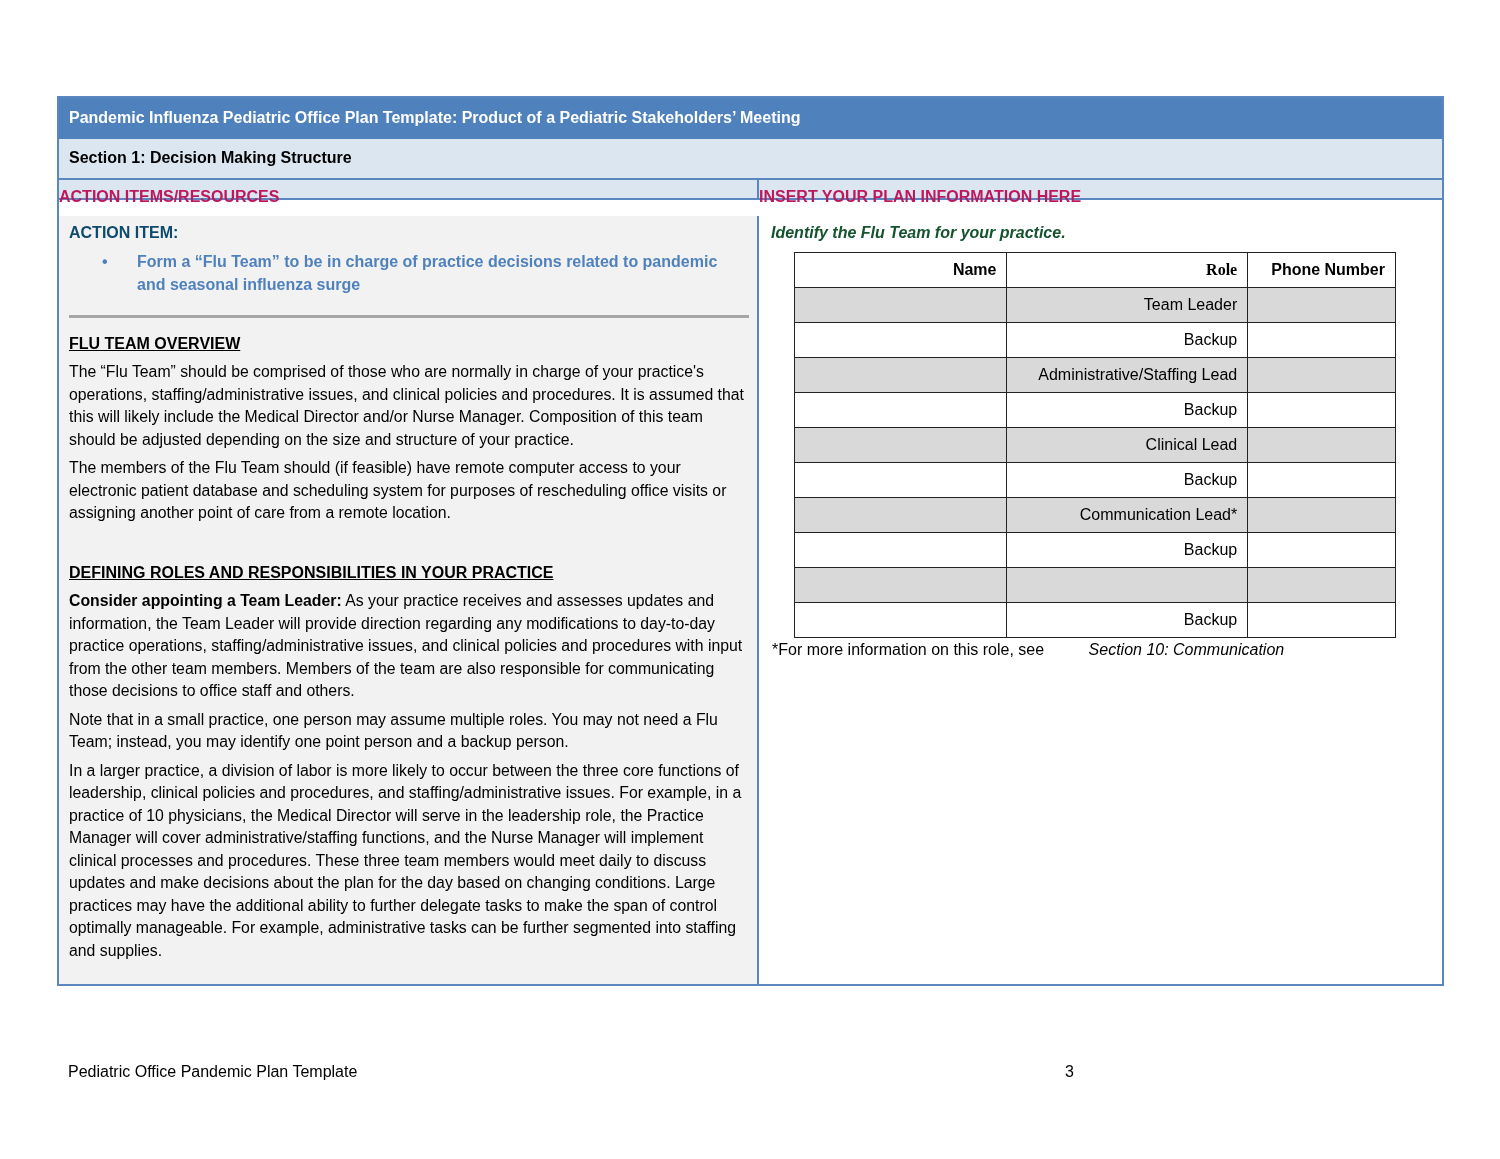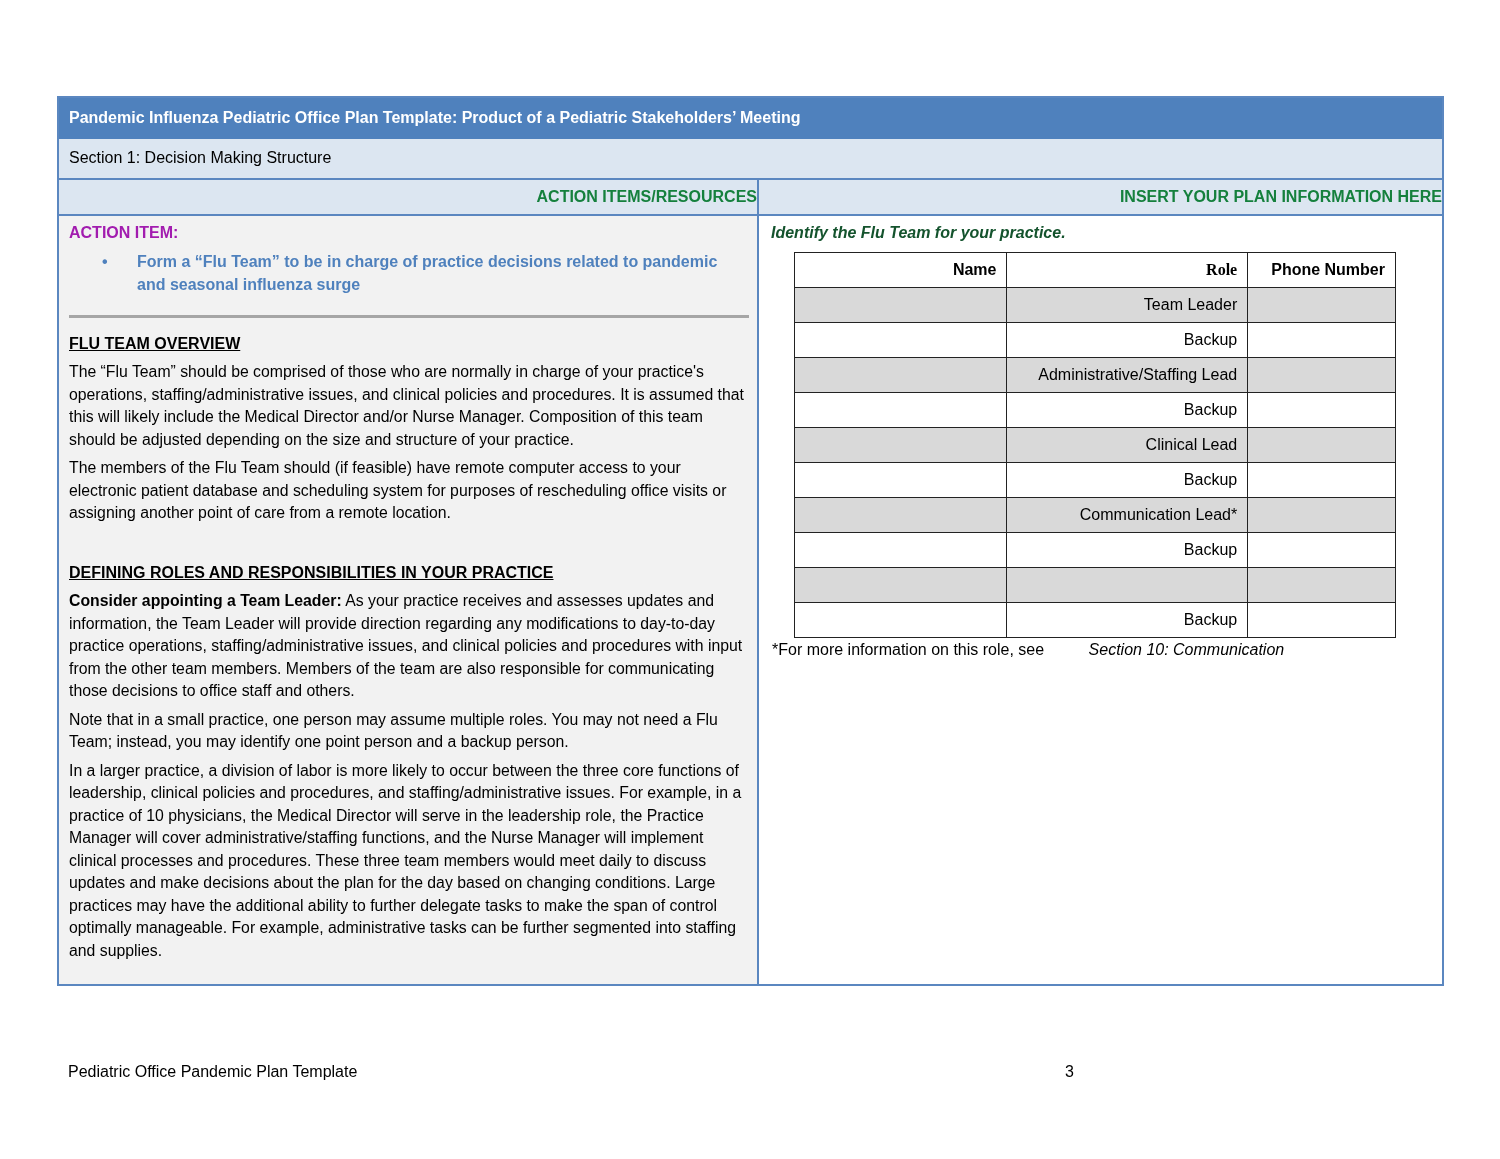--- a/index.html
+++ b/index.html
@@ -1,27 +1,27 @@
 <!DOCTYPE html>
 <html><head>
 <meta charset="utf-8">
 <style>
   * { box-sizing: border-box; margin: 0; padding: 0; }
   html, body { width: 1500px; height: 1159px; background: #ffffff; }
   body { position: relative; font-family: "Liberation Sans", sans-serif; color: #000; overflow: hidden; }
 
   .frame { position: absolute; left: 57px; top: 96px; width: 1387px; height: 890px; border: 2px solid #5B87C0; background: #fff; }
   .title-row { position: absolute; left: 0; top: 0; width: 100%; height: 41px; background: #4F81BD; color: #ffffff; font-weight: bold; font-size: 16px; padding: 11px 10px; }
-  .section-row { position: absolute; left: 0; top: 41px; width: 100%; height: 41px; background: #DCE6F1; font-weight: normal; font-size: 16px; padding: 10px 10px; border-bottom: 2px solid #5B87C0; }
-  .colhead { position: absolute; top: 82px; height: 36px; background: #DCE6F1; color: #15803d; font-weight: bold; font-size: 16px; text-align: right; padding-top: 8px; border-bottom: 2px solid #5B87C0; }
+  .section-row { position: absolute; left: 0; top: 41px; width: 100%; height: 41px; background: #DCE6F1; font-weight: bold; font-size: 16px; padding: 10px 10px; border-bottom: 2px solid #5B87C0; }
+  .colhead { position: absolute; top: 82px; height: 20px; background: #DCE6F1; color: #be185d; font-weight: bold; font-size: 16px; text-align: left; padding-top: 8px; border-bottom: 2px solid #5B87C0; }
   .colhead.left { left: 0; width: 700px; border-right: 2px solid #5B87C0; }
   .colhead.right { left: 700px; width: 683px; }
 
   .left-panel { position: absolute; left: 0; top: 118px; width: 700px; height: 768px; background: #F2F2F2; border-right: 2px solid #5B87C0; padding: 5px 10px 0 10px; font-size: 15.8px; line-height: 22.5px; }
-  .action-title { color: #a21caf; font-weight: bold; font-size: 16px; margin-top: 1px; }
+  .action-title { color: #0c4a6e; font-weight: bold; font-size: 16px; margin-top: 1px; }
   .action-bullet { position: relative; color: #4F81BD; font-weight: bold; font-size: 16px; padding-left: 68px; margin-top: 5px; line-height: 23px; }
   .action-bullet .dot { position: absolute; left: 33px; top: 0; }
   .divider { height: 3px; background: #A6A6A6; margin: 19px 0 0 0; width: 680px; }
   .heading { font-weight: bold; text-decoration: underline; font-size: 16px; margin-top: 15px; }
   .para { margin-top: 6px; }
   .para.first { margin-top: 6px; }
   .gap { height: 22px; }
 
   .right-panel { position: absolute; left: 702px; top: 118px; width: 681px; height: 768px; background: #fff; }
   .identify { position: absolute; left: 10px; top: 8px; color: #14532d; font-weight: bold; font-style: italic; font-size: 16px; }

